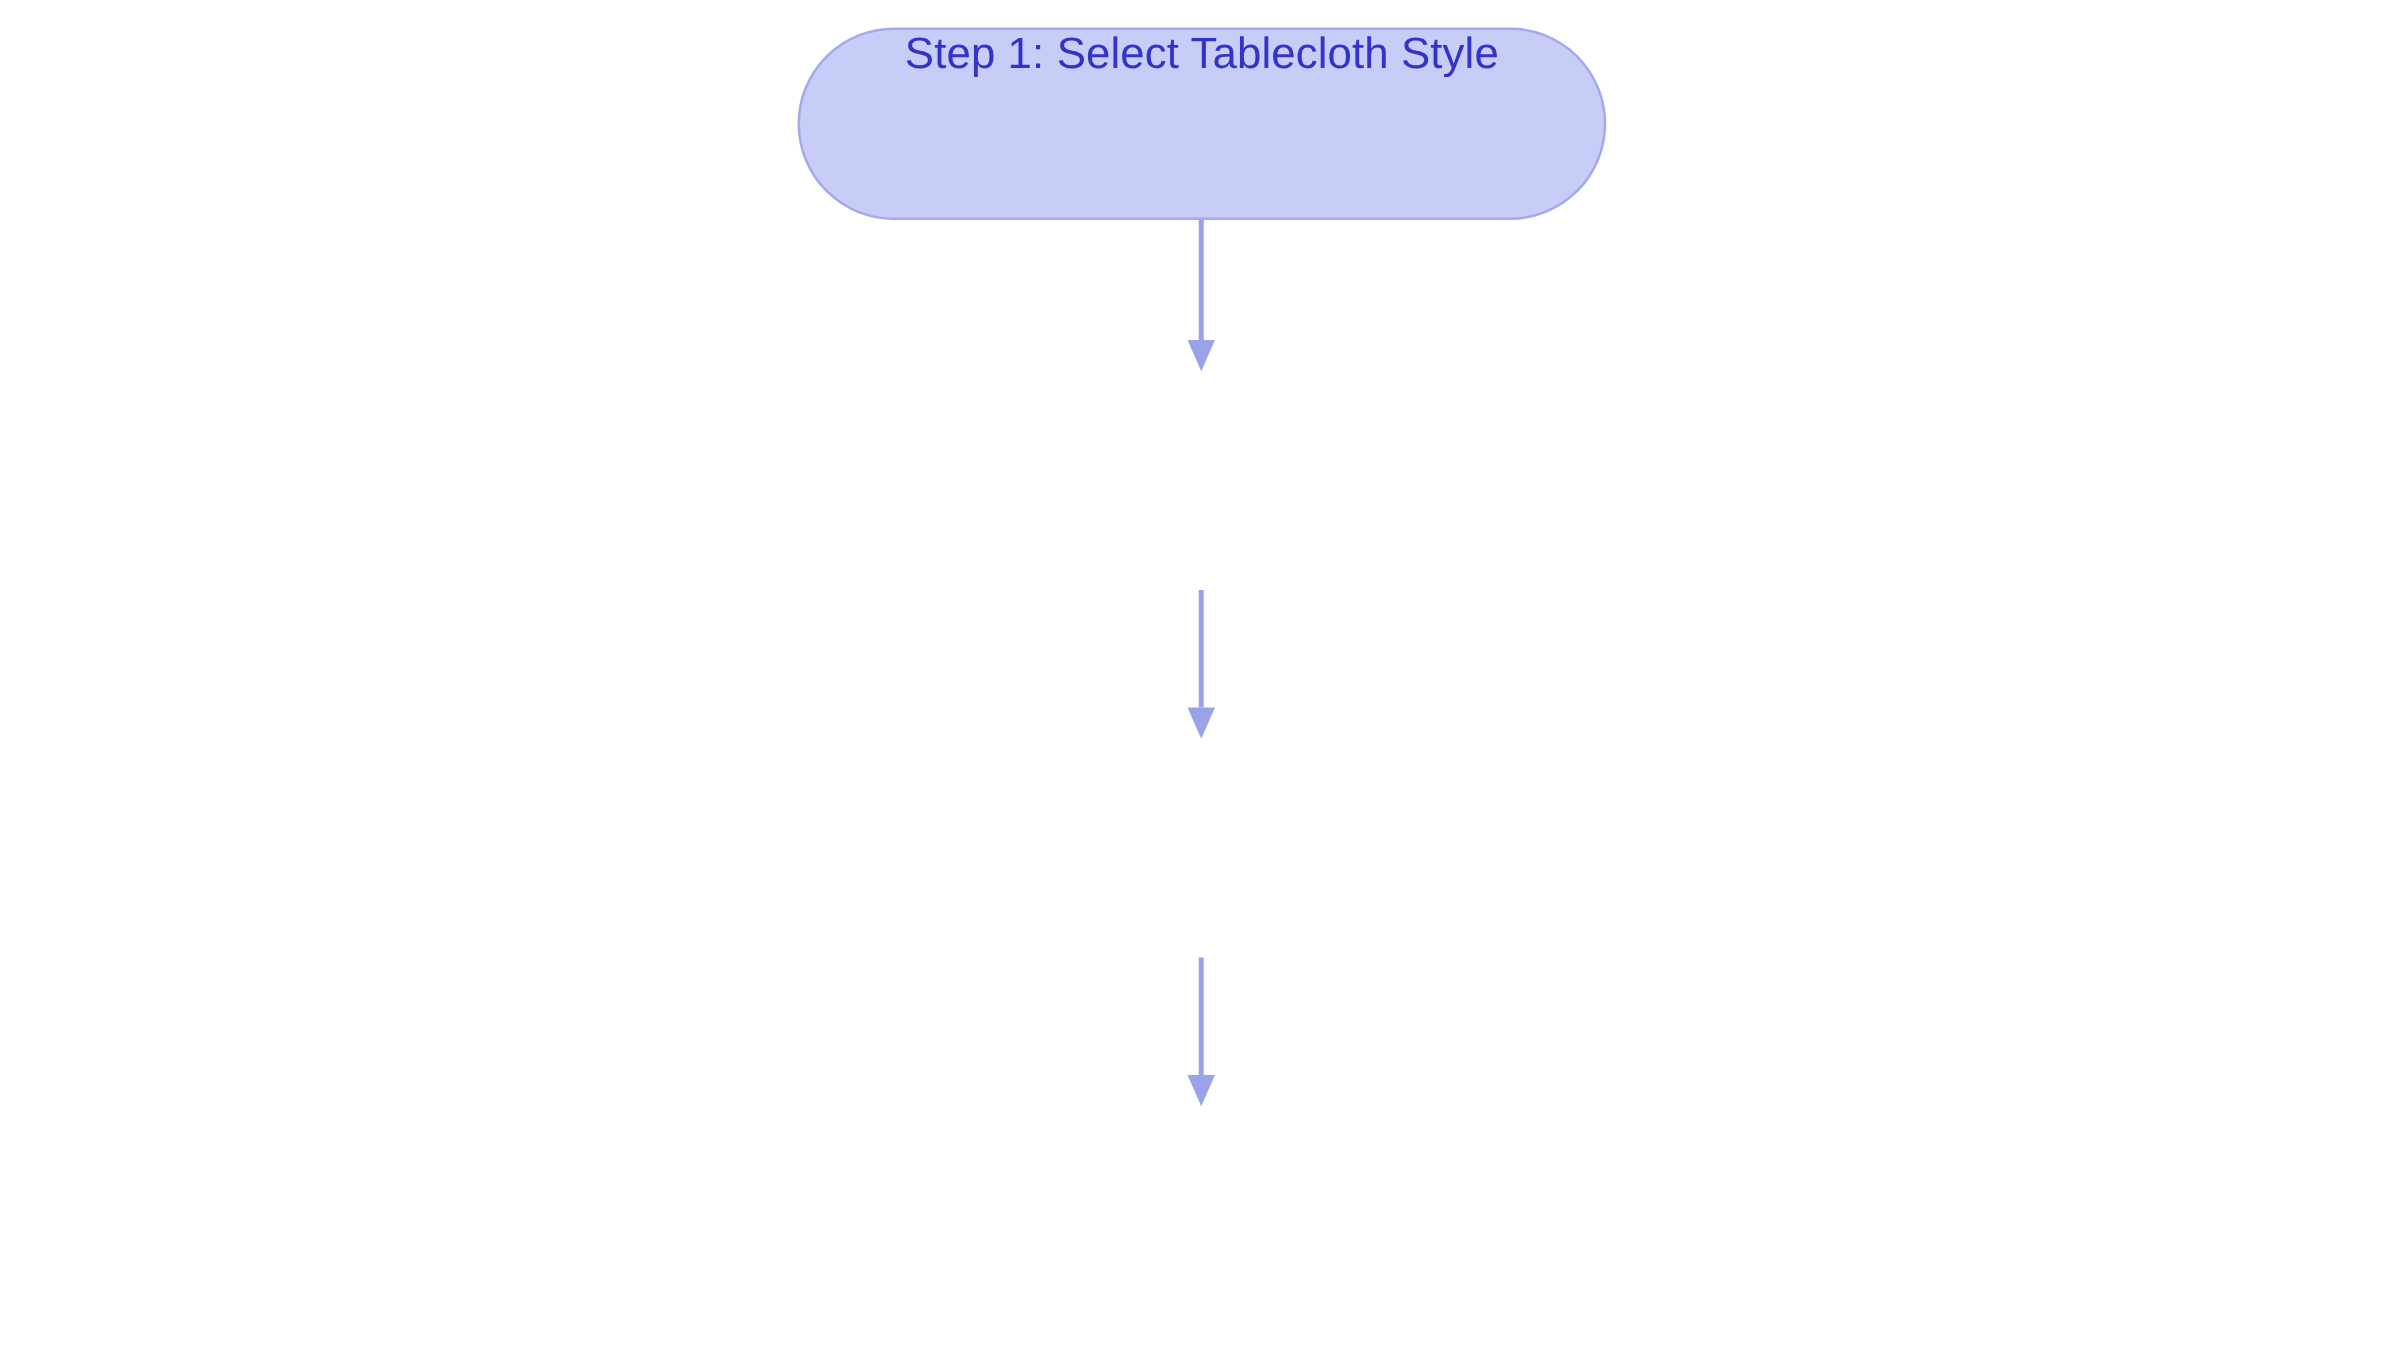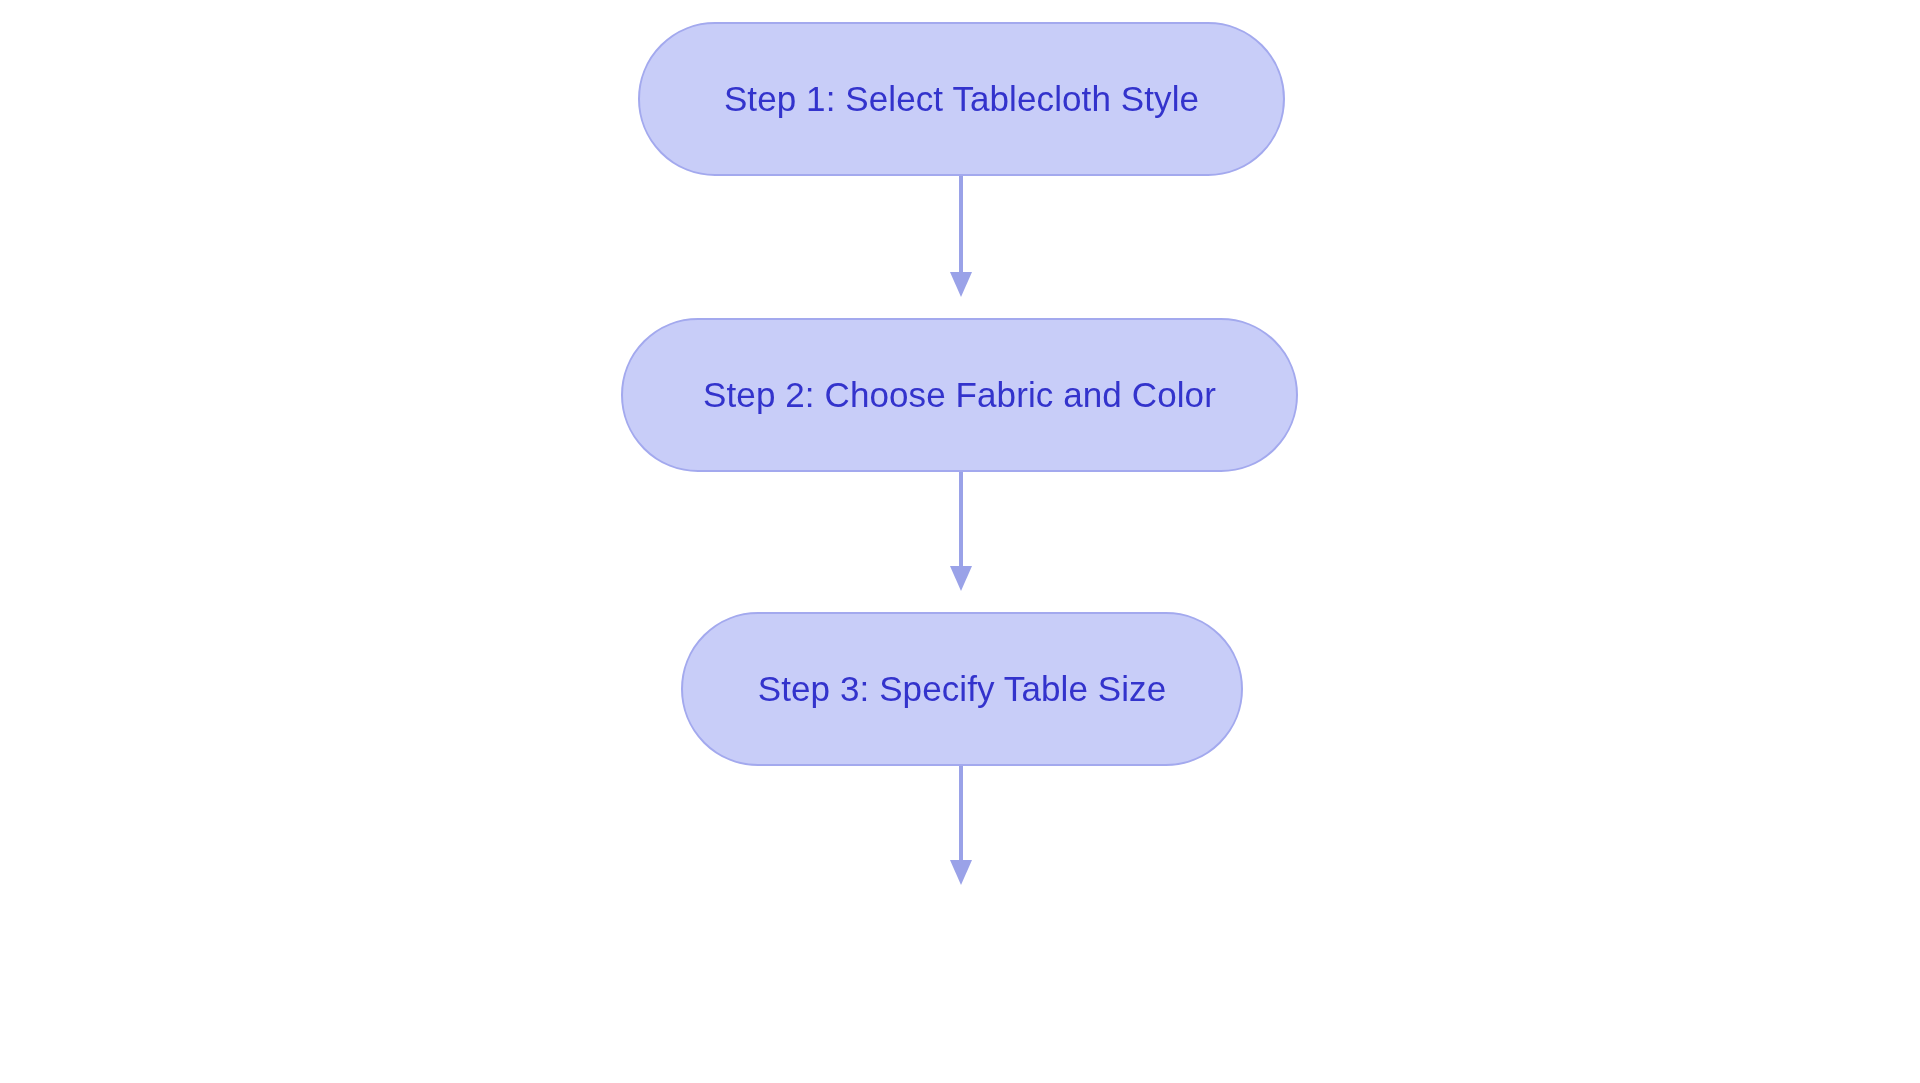--- a/index.html
+++ b/index.html
@@ -20,21 +20,20 @@
     width: 1920px;
     height: 1083px;
     background: #ffffff;
   }
 
   
   .node {
     position: absolute;
     box-sizing: border-box;
     display: flex;
-    align-items: center;
     justify-content: center;
     background: #c8cdf8;
     border: 2px solid #a3a9ee;
     border-radius: 80px;
     z-index: 2;
   }
   .node-label {
     color: #3333cc;
     font-size: 35px;
     font-weight: 400;
@@ -91,22 +90,16 @@
     <g>
       <line class="connector-line" x1="961" y1="766" x2="961" y2="860"></line>
       <polygon class="connector-head" points="950,860 972,860 961,885"></polygon>
     </g>
   </svg>
 
   <div class="node" id="node-step-1">
     <span class="node-label">Step 1: Select Tablecloth Style</span>
   </div>
 
-  <div class="node" id="node-step-2">
-    <span class="node-label">Step 2: Choose Fabric and Color</span>
-  </div>
 
-  <div class="node" id="node-step-3">
-    <span class="node-label">Step 3: Specify Table Size</span>
-  </div>
 
 
 </div>
 
 </body></html>

